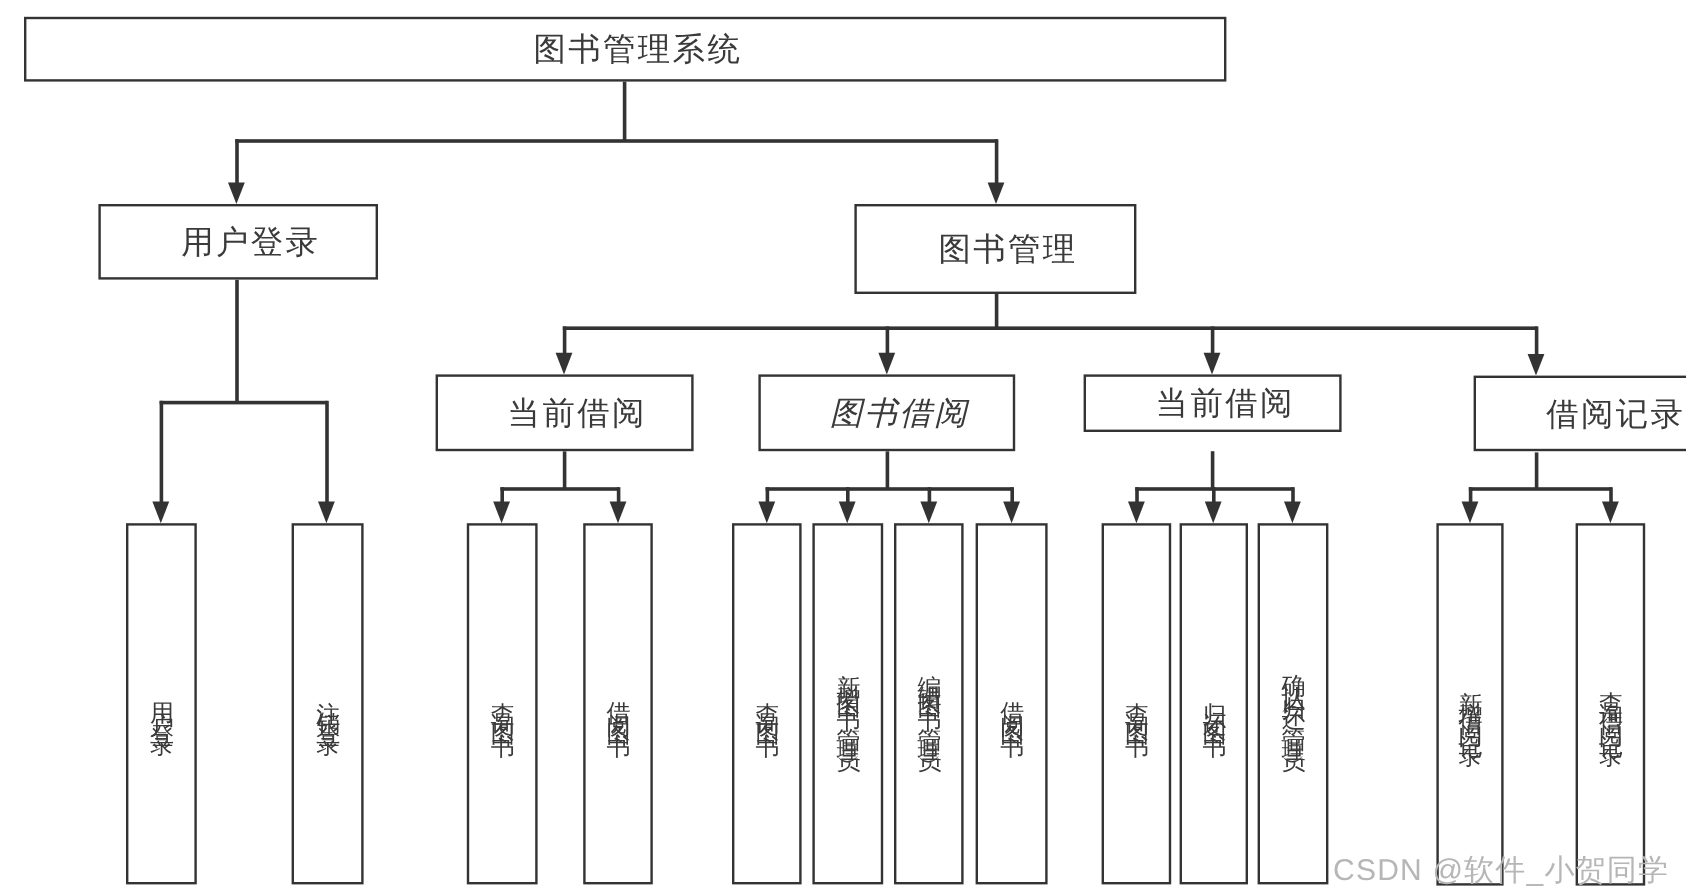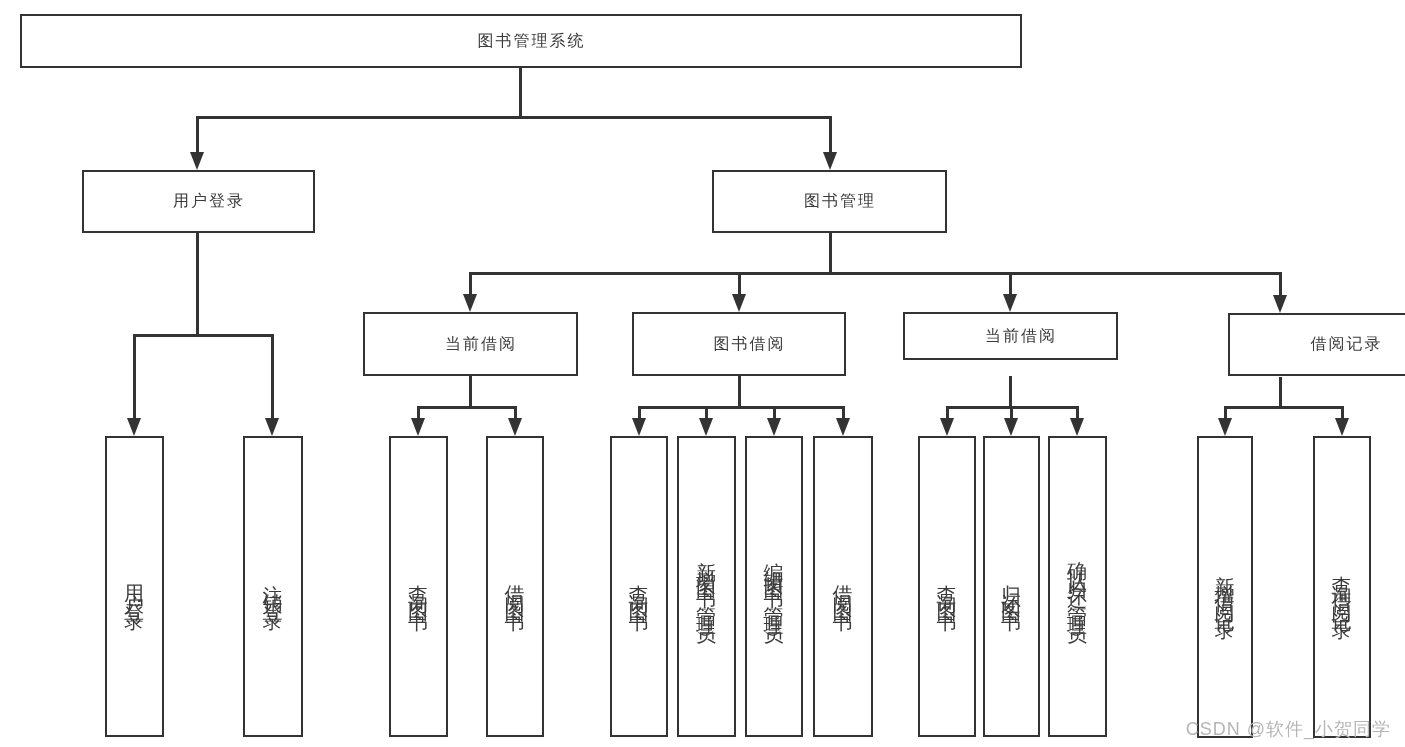--- a/index.html
+++ b/index.html
@@ -20,21 +20,21 @@
     box-sizing: border-box;
     border: 2px solid #333333;
     background: #ffffff;
     color: #3a3a3a;
     display: flex;
     align-items: center;
     justify-content: center;
     text-align: center;
   }
   .node.h-node {
-    font-size: 16px;
+    font-size: 27px;
     letter-spacing: 2px;
     white-space: nowrap;
     padding-left: 21px;
   }
   .node.v-node {
     writing-mode: vertical-rl;
     font-size: 20px;
     letter-spacing: 9px;
     line-height: 1;
   }
@@ -47,21 +47,21 @@
     width: 0;
     height: 0;
     border-left: 7px solid transparent;
     border-right: 7px solid transparent;
     border-top: 18px solid #333333;
   }
   .watermark {
     position: absolute;
     right: 14px;
     bottom: 6px;
-    font-size: 18px;
+    font-size: 25px;
     letter-spacing: 1px;
     color: #b6b6b6;
     white-space: nowrap;
   }
 </style>
 </head>
 <body>
 
 <div class="canvas" style="background: rgb(255, 255, 255);">
   <div id="connector-layer">
@@ -114,23 +114,23 @@
       <div class="line" style="left: 1278.5px; top: 377px; width: 3px; height: 31px; background: rgb(51, 51, 51);"></div>
       <div class="line" style="left: 1224px; top: 406px; width: 119px; height: 3px; background: rgb(51, 51, 51);"></div>
       <div class="line" style="left: 1223.5px; top: 406px; width: 3px; height: 16px; background: rgb(51, 51, 51);"></div>
       <div class="arrowhead" style="left: 1218px; top: 418px; border-top-color: rgb(51, 51, 51);"></div>
       <div class="line" style="left: 1340.5px; top: 406px; width: 3px; height: 16px; background: rgb(51, 51, 51);"></div>
       <div class="arrowhead" style="left: 1335px; top: 418px; border-top-color: rgb(51, 51, 51);"></div>
     </div>
   <div id="node-layer">
       <div class="node h-node" style="left: 20px; top: 14px; width: 1002px; height: 54px;">图书管理系统</div>
       <div class="node h-node" style="left: 82px; top: 170px; width: 233px; height: 63px;">用户登录</div>
-      <div class="node h-node" style="left: 712px; top: 170px; width: 235px; height: 63px;">图书管理</div>
+      <div class="node h-node" style="left: 712px; top: 170px; width: 235px; height: 75px;">图书管理</div>
       <div class="node h-node" style="left: 363px; top: 312px; width: 215px; height: 64px;">当前借阅</div>
-      <div class="node h-node" style="left: 632px; top: 312px; width: 214px; height: 64px;">图书借阅</div>
+      <div class="node h-node" style="left: 632px; top: 312px; width: 214px; height: 64px; font-style: italic;">图书借阅</div>
       <div class="node h-node" style="left: 903px; top: 312px; width: 215px; height: 48px;">当前借阅</div>
       <div class="node h-node" style="left: 1228px; top: 313px; width: 216px; height: 63px;">借阅记录</div>
       <div class="node v-node" style="left: 105px; top: 436px; width: 59px; height: 301px;">用户登录</div>
       <div class="node v-node" style="left: 243px; top: 436px; width: 60px; height: 301px;">注销登录</div>
       <div class="node v-node" style="left: 389px; top: 436px; width: 59px; height: 301px;">查询图书</div>
       <div class="node v-node" style="left: 486px; top: 436px; width: 58px; height: 301px;">借阅图书</div>
       <div class="node v-node" style="left: 610px; top: 436px; width: 58px; height: 301px;">查询图书</div>
       <div class="node v-node" style="left: 677px; top: 436px; width: 59px; height: 301px;">新增图书（管理员）</div>
       <div class="node v-node" style="left: 745px; top: 436px; width: 58px; height: 301px;">编辑图书（管理员）</div>
       <div class="node v-node" style="left: 813px; top: 436px; width: 60px; height: 301px;">借阅图书</div>

